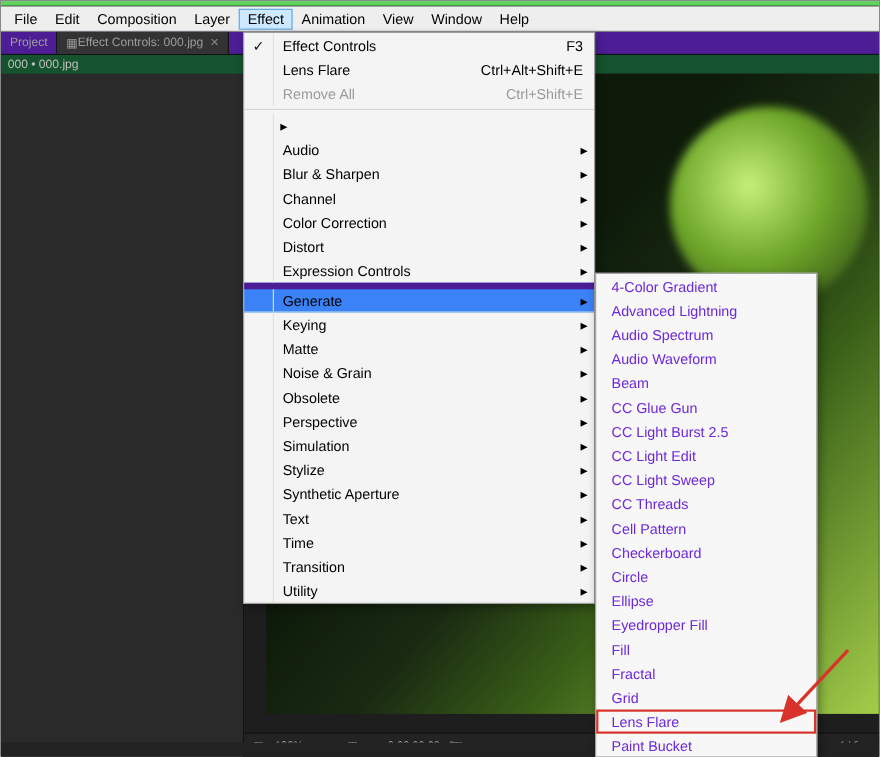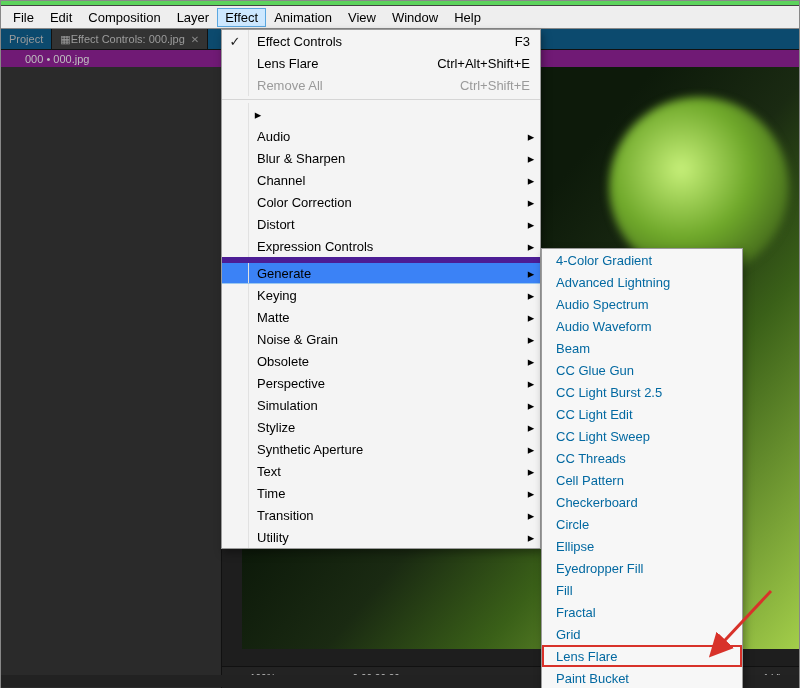--- a/index.html
+++ b/index.html
@@ -2,45 +2,45 @@
 <html><head>
 <meta charset="utf-8">
 <style>
 html,body{margin:0;padding:0;width:800px;height:688px;background:#fff;font-family:"Segoe UI",Arial,sans-serif;font-size:13px;overflow:hidden}
 .app{position:relative;width:800px;height:688px;border:1px solid #888;box-sizing:border-box}
 .topbar{height:4px;background:#5dd35d;border-bottom:1px solid #444}
 .menubar{display:flex;align-items:center;height:22px;background:#eee;border-bottom:1px solid #888;padding-left:4px}
 .menubar .mi{padding:2px 8px;color:#000;cursor:default}
 .menubar .mi.open{background:#cde8ff;border:1px solid #5aa7e0;padding:1px 7px}
 .workspace{position:relative;width:100%;height:calc(100% - 26px);background:#2a2a2a}
-.tabbar{display:flex;align-items:center;height:20px;background:#0c4a6e;border-bottom:1px solid #111}
+.tabbar{display:flex;align-items:center;height:20px;background:#4c1d95;border-bottom:1px solid #111}
 .tab{display:flex;align-items:center;height:20px;padding:0 8px;color:#9c9c9c;font-size:11px;border-right:1px solid #111}
 .tab .x{margin-left:6px;color:#888;font-size:10px}
 .tab.active{background:#333}
-.subline{height:18px;background:#701a75;color:#bfbfbf;font-size:11px;padding-left:24px;display:flex;align-items:center;border-bottom:1px solid #111}
+.subline{height:18px;background:#14532d;color:#bfbfbf;font-size:11px;padding-left:6px;display:flex;align-items:center;border-bottom:1px solid #111}
 .panels{position:absolute;left:0;top:38px;right:0;bottom:0;display:flex}
 .leftpane{flex:0 0 220px;background:#2a2a2a;border-right:1px solid #111}
 .viewer{flex:1;position:relative;background:#1e1e1e;overflow:hidden}
 .viewer .image{position:absolute;left:20px;top:-10px;right:0;bottom:40px;background:linear-gradient(130deg,#0d1a0a 0%,#0d1a0a 40%,#1a2a12 55%,#3a6018 70%,#a3ce4a 100%)}
 .viewer .leaf{position:absolute;right:10px;top:30px;width:180px;height:180px;border-radius:50%;background:radial-gradient(circle at 40% 40%,#c7f07a 0%,#6fa82a 45%,#274012 100%);filter:blur(4px)}
 .viewerbar{position:absolute;left:0;right:0;bottom:0;height:22px;background:#232323;border-top:1px solid #111;display:flex;align-items:center;color:#bfbfbf;font-size:10px;padding:0 6px;gap:8px}
 .viewerbar .seg{display:inline-flex;align-items:center;gap:3px}
 .viewerbar .ico{width:14px;height:14px;display:inline-flex;align-items:center;justify-content:center;color:#ccc}
 .dropdown{position:absolute;left:220px;top:28px;width:318px;background:#f4f4f4;border:1px solid #9b9b9b;box-shadow:2px 4px 8px rgba(0,0,0,.35);z-index:50}
 .dropdown .row{display:flex;align-items:center;height:22px;color:#000}
 .dropdown .gutter{width:26px;display:flex;align-items:center;justify-content:center;border-right:1px solid #e1e1e1;height:100%}
 .dropdown .lbl{flex:1;padding-left:8px}
 .dropdown .shc{color:#000;padding-right:10px;text-align:center}
 .dropdown .arrow{width:18px;text-align:center;color:#000}
 .dropdown .row.sep{height:0;border-top:1px solid #d5d5d5;margin:3px 0}
 .dropdown .row.disabled .lbl,.dropdown .row.disabled .shc{color:#9a9a9a}
 .dropdown .row.hl{background:#3b82f6;border-top:6px solid #4c1d95;border-bottom:1px solid #9cc8ee;height:20px}
 .check{font-size:13px;color:#1a1a1a}
 .submenu{position:absolute;left:540px;top:247px;width:200px;background:#f7f7f7;border:1px solid #9b9b9b;box-shadow:2px 4px 8px rgba(0,0,0,.35);z-index:60}
-.submenu .srow{display:flex;align-items:center;height:22px;color:#0369a1;padding:0 10px 0 14px}
+.submenu .srow{display:flex;align-items:center;height:22px;color:#6d28d9;padding:0 10px 0 14px}
 .submenu .srow.marked{outline:2px solid #d8322a;outline-offset:-2px}
 .annot-arrow{position:absolute;left:700px;top:580px;z-index:70;pointer-events:none}
 .righttabs{position:absolute;right:4px;top:40px;display:flex;gap:30px;color:#9c9c9c;font-size:11px}
 .bottomticks{position:absolute;left:0;bottom:2px;right:0;height:12px;background:#222}
 </style>
 </head>
 <body>
 
 <div class="app">
   <div class="topbar"></div>

